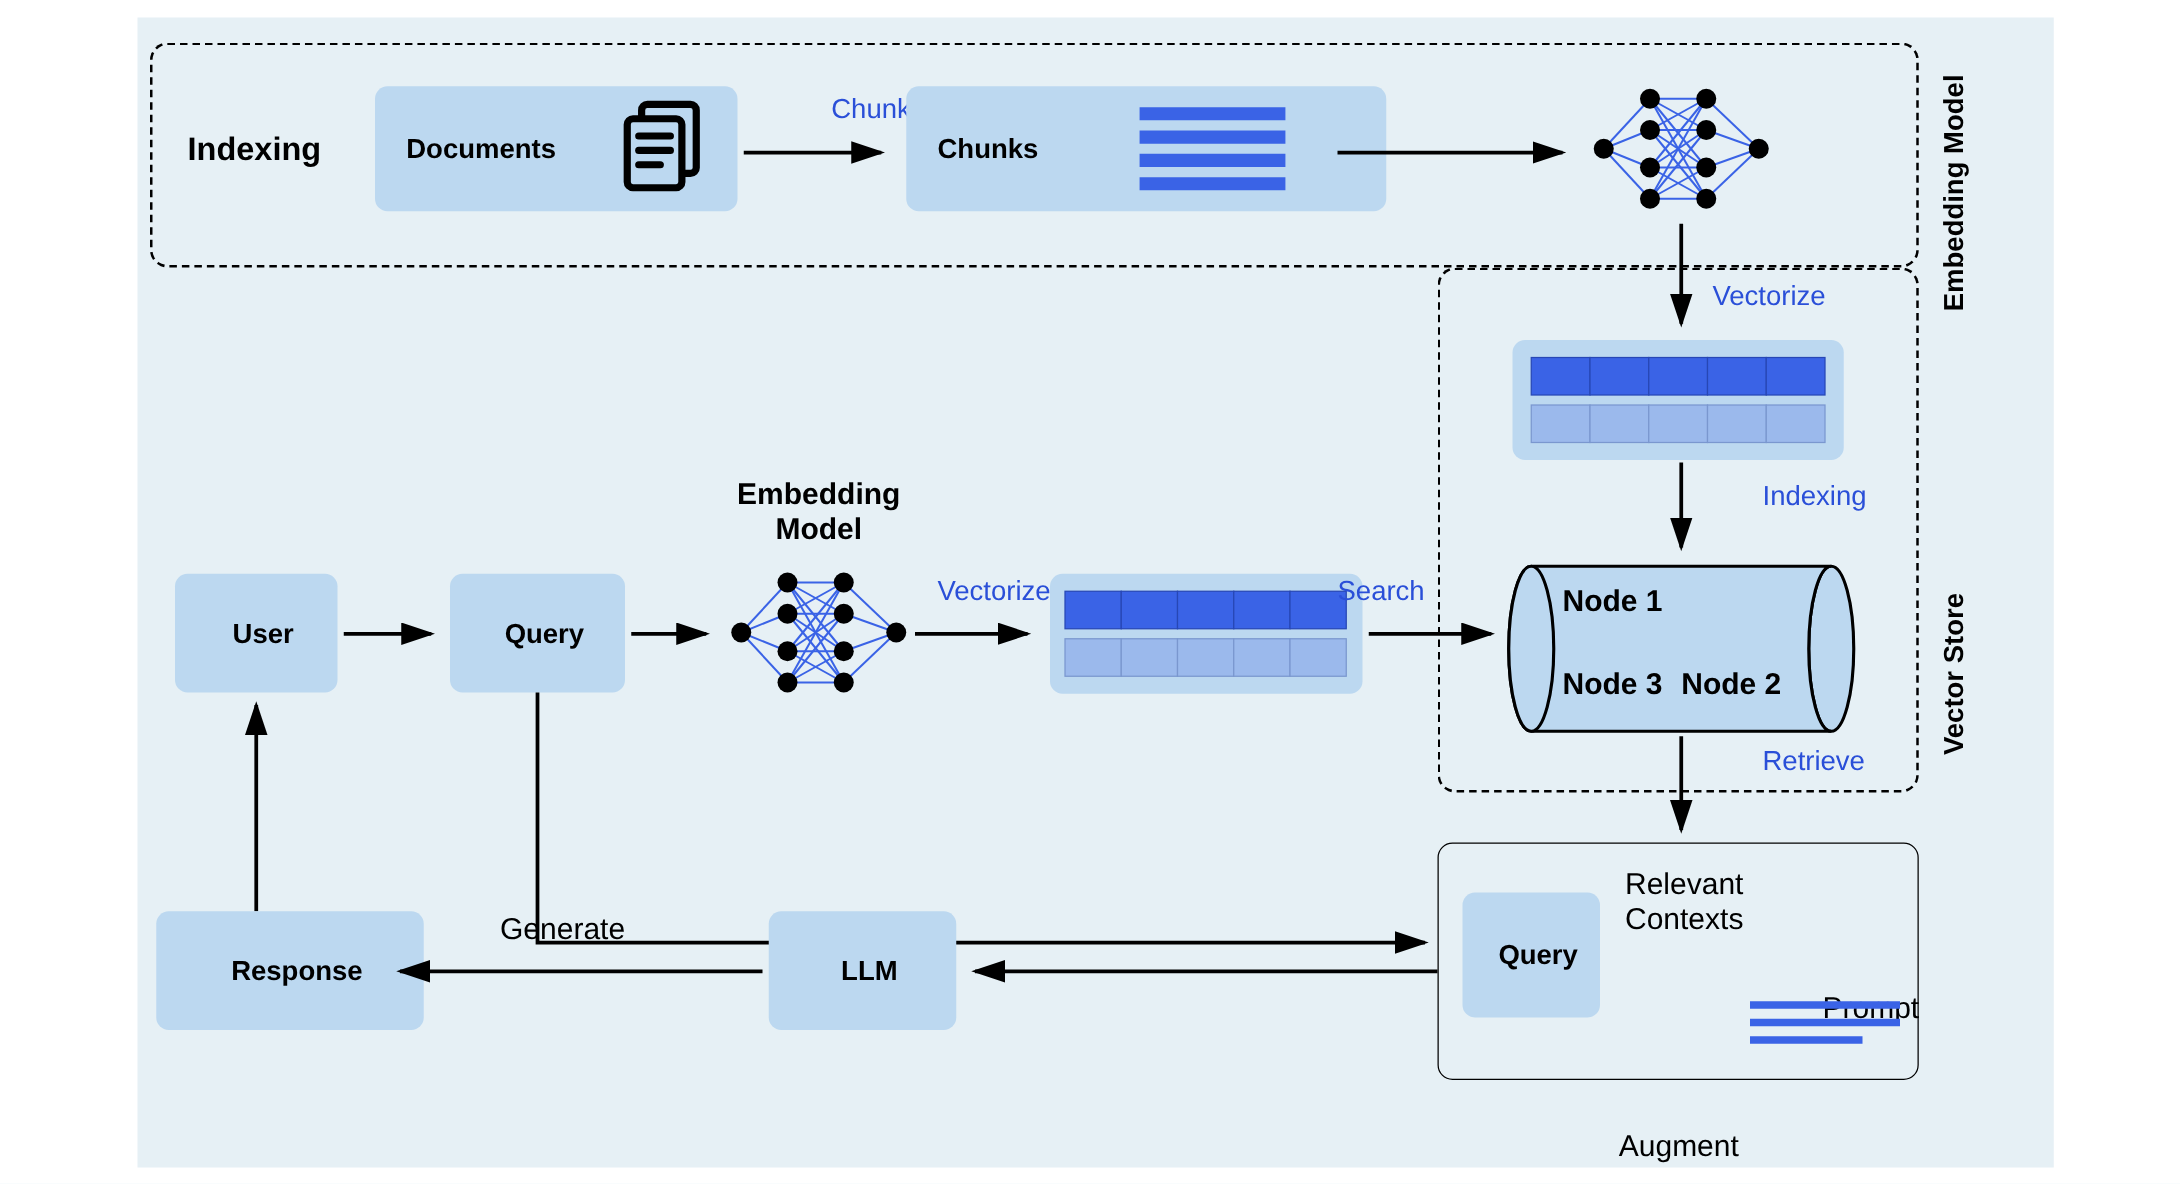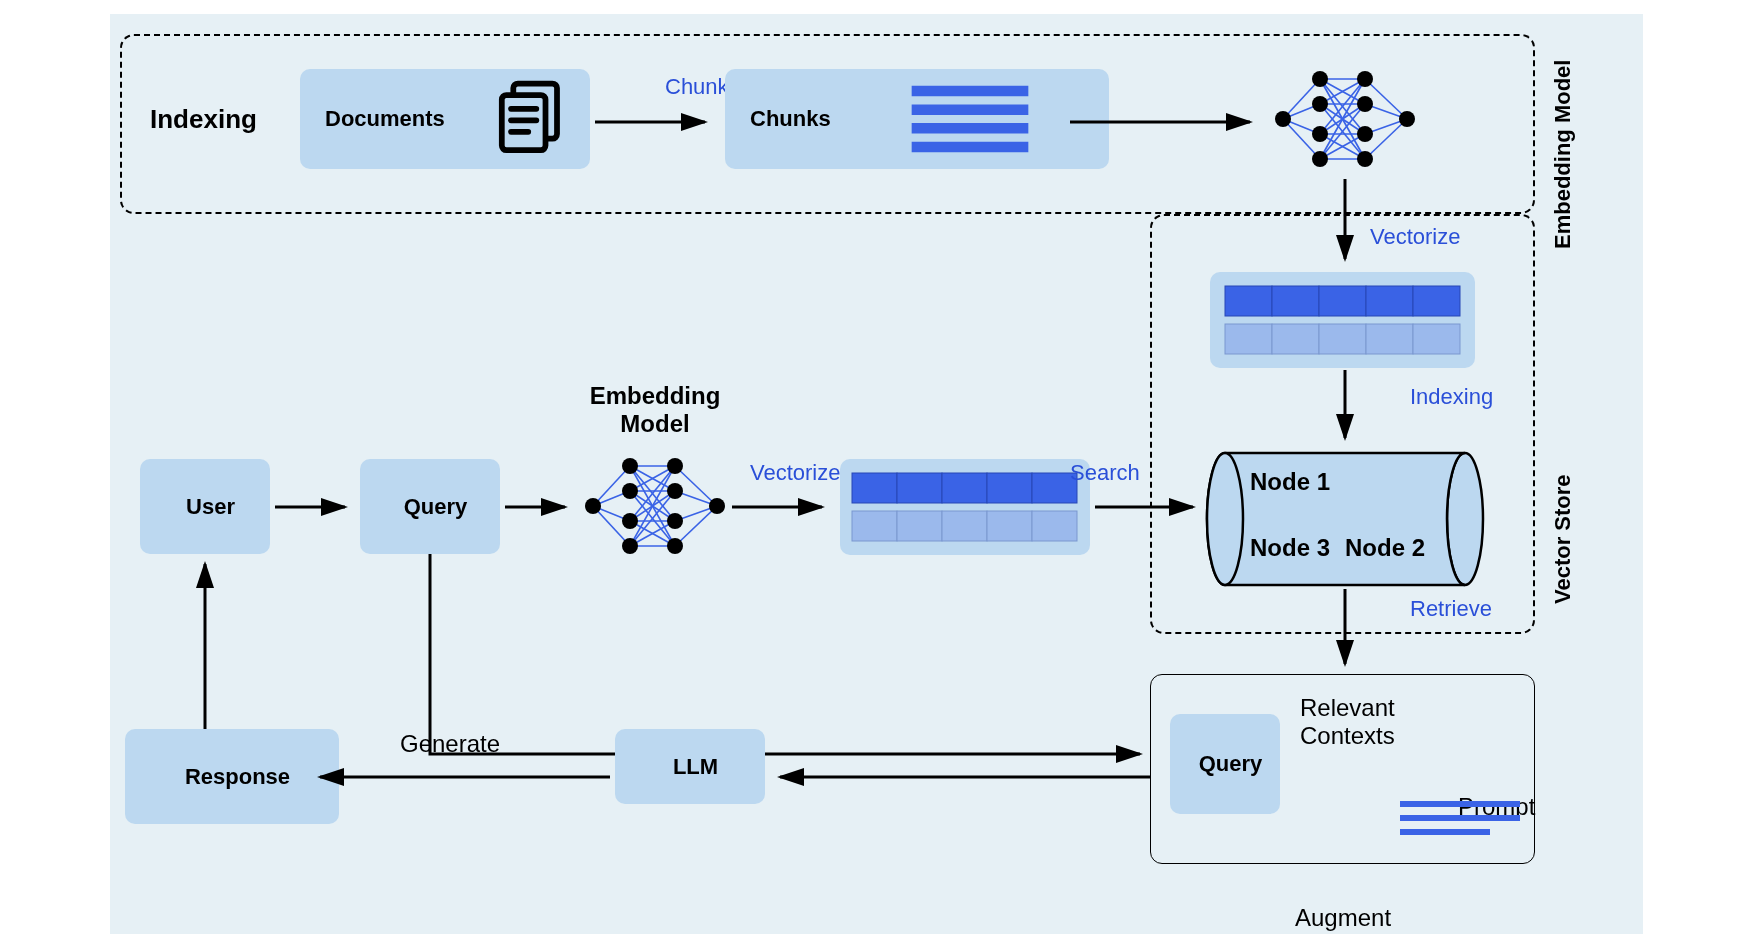--- a/index.html
+++ b/index.html
@@ -311,21 +311,21 @@
 
   <div class="node" style="left:15px; top:715px; width:214px; height:95px;">
     <span>Response</span>
   </div>
 
   <svg class="arrow" style="left:200px; top:753px; width:300px; height:20px;">
     <line x1="300" y1="10" x2="10" y2="10" stroke="#000" stroke-width="3" marker-end="url(#ah1)"></line>
   </svg>
   <div class="label" style="left:290px; top:716px;">Generate</div>
 
-  <div class="node" style="left:505px; top:715px; width:150px; height:75px;text-align:center;">
+  <div class="node" style="left:505px; top:715px; width:150px; height:95px;text-align:center;">
     <span>LLM</span>
   </div>
 
   <svg class="arrow" style="left:660px; top:753px; width:380px; height:20px;">
     <line x1="380" y1="10" x2="10" y2="10" stroke="#000" stroke-width="3" marker-end="url(#ah1)"></line>
   </svg>
 
   <div class="node" style="left:1060px; top:700px; width:110px; height:100px;">
     <span>Query</span>
   </div>

